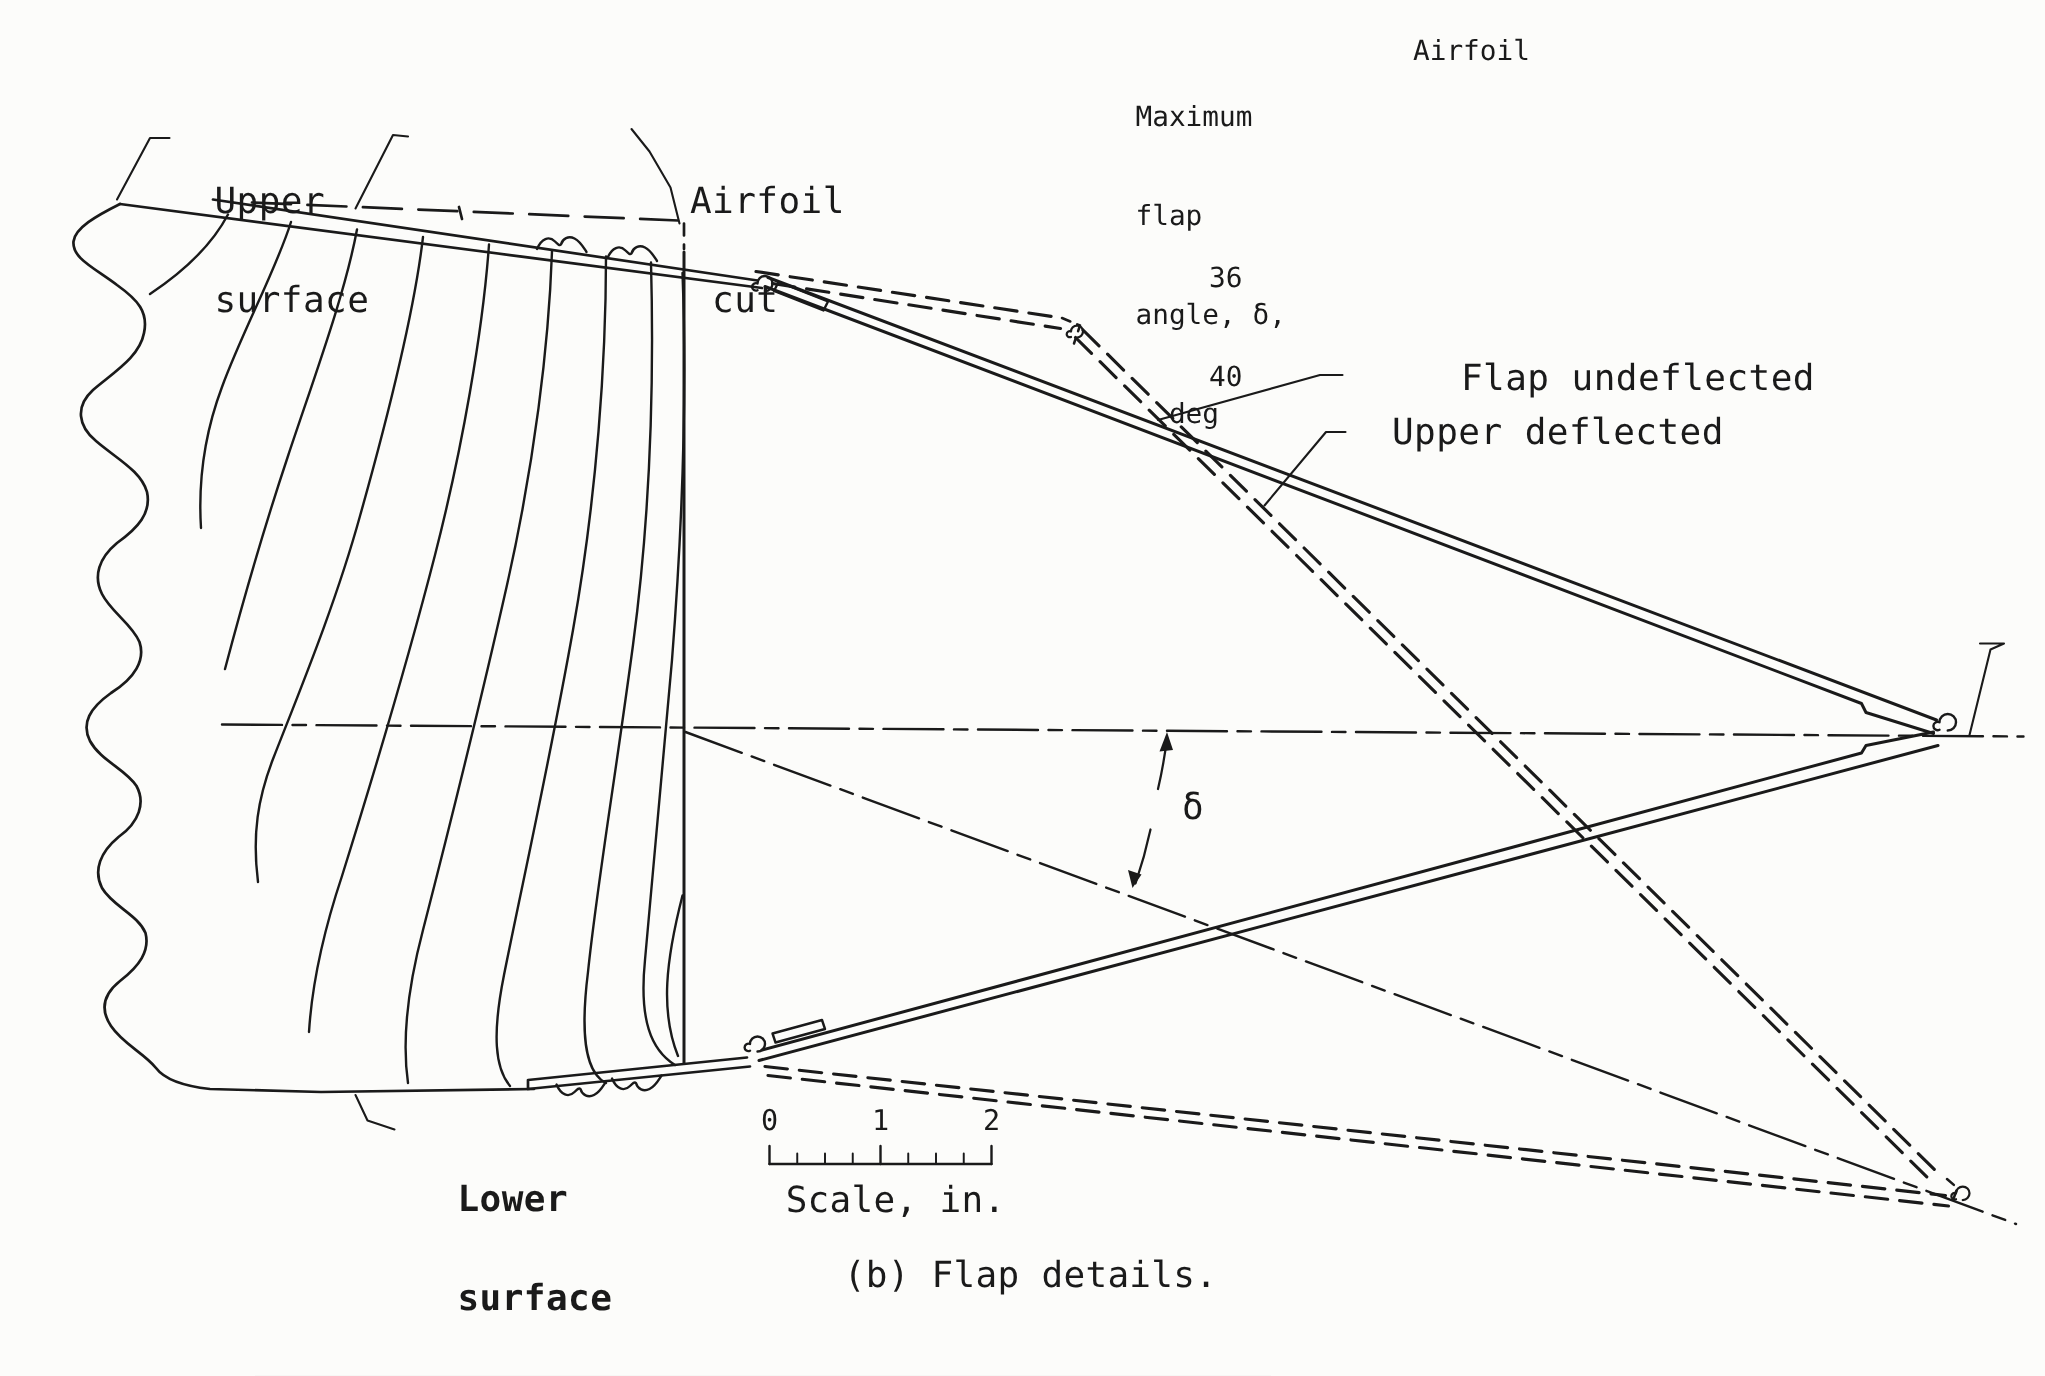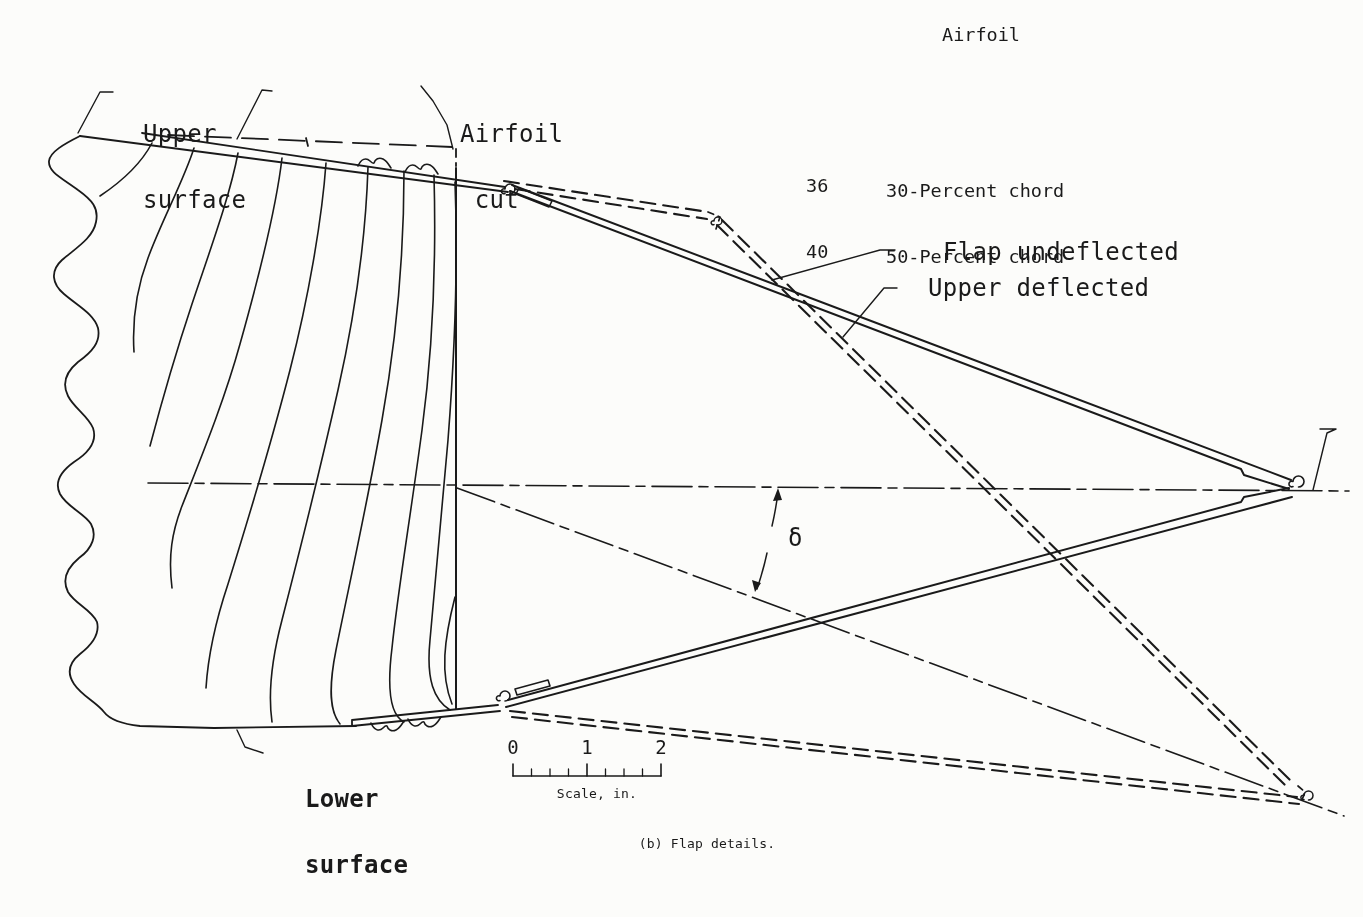--- a/index.html
+++ b/index.html
@@ -5,21 +5,21 @@
   html,body{margin:0;padding:0;}
   body{background:#e8e8e6;}
   .sheet{
     position:relative;width:1363px;height:917px;background:#fcfcfa;
     overflow:hidden;color:#1a1a1a;
     font-family:"DejaVu Sans Mono","Liberation Mono",monospace;
   }
   svg.linework{position:absolute;left:0;top:0;}
   .lbl{position:absolute;font-size:24px;line-height:22px;letter-spacing:.3px;white-space:pre;margin-left:28px;}
   .tbl{position:absolute;font-size:18.5px;line-height:22px;letter-spacing:0;white-space:pre;}
-  .cap{position:absolute;font-size:13px;letter-spacing:.2px;white-space:pre;}
+  .cap{position:absolute;font-size:24px;letter-spacing:.2px;white-space:pre;}
   .scale-num{position:absolute;font-size:19px;transform:translateX(-50%);}
 </style>
 </head>
 <body>
 
 <div class="sheet">
 
 <svg class="linework" width="1363" height="917" viewBox="0 0 1363 917" fill="none" stroke="#1a1a1a" stroke-linecap="round" stroke-linejoin="round">
 
   <g stroke-width="1.8">
@@ -129,46 +129,48 @@
   </g>
 
   <g stroke-width="1.6">
     <path d="M 513,776 L 661,776"></path>
     <path d="M 513,776 L 513,764 M 587,776 L 587,764 M 661,776 L 661,764"></path>
     <path d="M 531.5,776 L 531.5,769 M 550,776 L 550,769 M 568.5,776 L 568.5,769
              M 605.5,776 L 605.5,769 M 624,776 L 624,769 M 642.5,776 L 642.5,769" stroke-width="1.3"></path>
   </g>
 </svg>
 
+<div class="tbl" style="left:757px;top:24px;">
+  <div>Maximum</div>
+  <div>flap</div>
+  <div>angle, δ,</div>
+  <div>  deg</div>
+</div>
 <div class="tbl" style="left:942px;top:24px;">Airfoil</div>
 <div class="tbl" style="left:806px;top:131px;">
   <div>36</div>
   <div>40</div>
-</div>
-<div class="tbl" style="left:886px;top:136px;">
-  <div>30-Percent chord</div>
-  <div>50-Percent chord</div>
 </div>
 
 <div class="lbl" style="left:115px;top:79px;">
   <div>Upper</div>
   <div>surface</div>
 </div>
 <div class="lbl" style="left:432px;top:79px;">
   <div>Airfoil</div>
   <div> cut</div>
 </div>
-<div class="lbl" style="left:915px;top:241px;">Flap undeflected</div>
+<div class="lbl" style="left:946px;top:241px;">Flap undeflected</div>
 <div class="lbl" style="left:900px;top:277px;">Upper deflected</div>
 <div class="lbl" style="left:277px;top:744px;font-weight:bold;">
   <div>Lower</div>
   <div>surface</div>
 </div>
 <div class="lbl" style="left:760px;top:527px;">δ</div>
 
 <span class="scale-num" style="left:513px;top:736px;">0</span>
 <span class="scale-num" style="left:587px;top:736px;">1</span>
 <span class="scale-num" style="left:661px;top:736px;">2</span>
 <div class="cap" style="left:597px;top:786px;transform:translateX(-50%);">Scale, in.</div>
 
-<div class="cap" style="left:687px;top:836px;transform:translateX(-50%);margin-left:20px;">(b) Flap details.</div>
+<div class="cap" style="left:687px;top:836px;transform:translateX(-50%);">(b) Flap details.</div>
 
 </div>
 
 </body></html>

